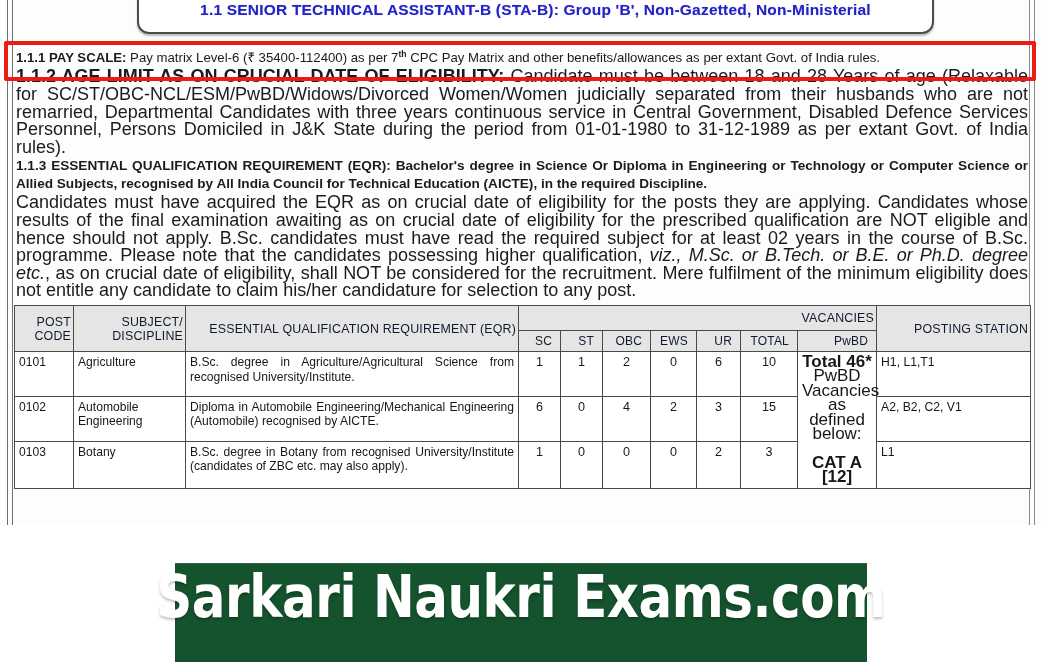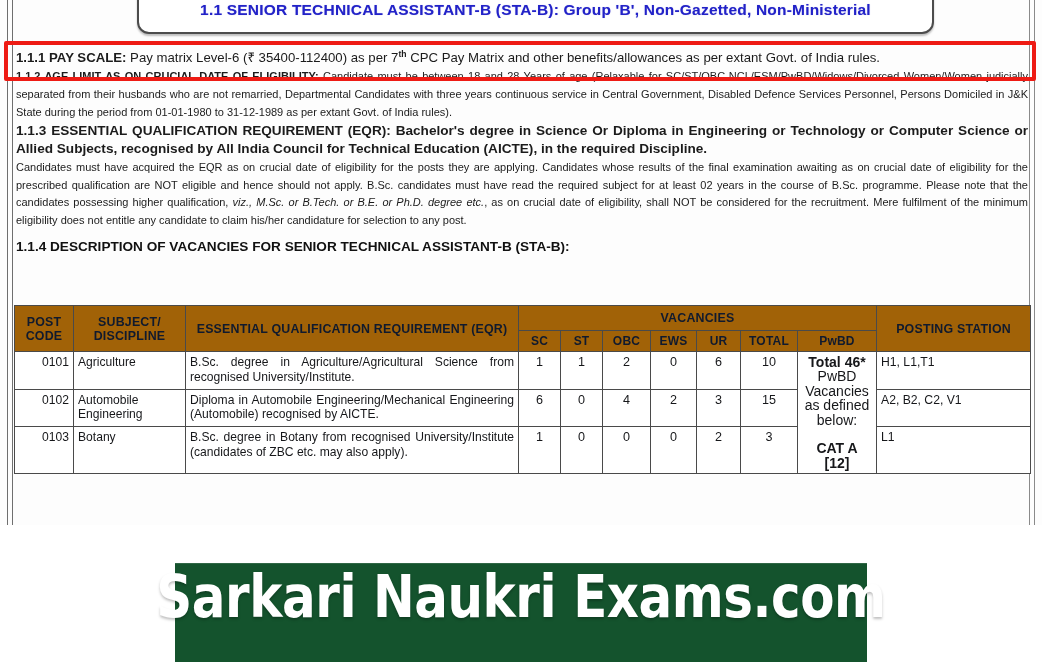--- a/index.html
+++ b/index.html
@@ -39,21 +39,21 @@
   
   .red-box{
     position:absolute;left:4px;top:41px;width:1032px;height:40px;
     border:4px solid #ee1b14;border-radius:2px;z-index:7;
     box-sizing:border-box;background:transparent;
   }
 
   
   .body-wrap{position:absolute;left:16px;right:14px;top:46px;}
   .para{
-    font-size:11px;line-height:17.6px;color:#1b1b1b;
+    font-size:18px;line-height:17.6px;color:#1b1b1b;
     text-align:justify;margin:0 0 1px 0;
   }
   .para b{font-weight:normal;}
   .para .hdr{font-weight:bold;}
   .para sup{font-size:8.6px;vertical-align:super;font-weight:bold;}
   .p-payscale{font-size:13.2px;line-height:17px;margin-bottom:2px;white-space:nowrap;}
   .p-agelimit{color:#1b1b1b;}
   .p-eqr-head{font-weight:bold;font-size:13.6px;line-height:18px;}
 
   
@@ -65,29 +65,29 @@
   .vtable{
     position:absolute;left:14px;top:305px;width:1016px;
     border-collapse:collapse;table-layout:fixed;
     font-size:12.1px;color:#16171a;
   }
   .vtable td,.vtable th{
     border:1.5px solid #4a4a4a;padding:3px 4px;vertical-align:top;
     background:#ffffff;
   }
   .vtable thead th{
-    background:#a16207;color:#101a2e;font-weight:bold;text-align:center;
+    background:#e5e5e5;color:#101a2e;font-weight:normal;text-align:right;
     vertical-align:middle;font-size:12.4px;line-height:14px;letter-spacing:.2px;
     padding:5px 2px;
   }
   .vtable thead th.sub{font-size:12px;padding:3px 8px;}
-  .cell-code{text-align:right;padding-left:6px;}
+  .cell-code{text-align:left;padding-left:6px;}
   .cell-eqr{text-align:justify;line-height:14.6px;}
   .cell-num{text-align:center;vertical-align:middle;font-size:12.6px;}
-  .cell-pwbd{text-align:center;vertical-align:top;line-height:14.4px;font-size:14px;}
+  .cell-pwbd{text-align:center;vertical-align:top;line-height:14.4px;font-size:17px;}
   .cell-pwbd b{font-weight:bold;}
   .cell-post{text-align:left;vertical-align:top;padding-left:5px;font-size:12.2px;}
   .row-tall td{height:40px;}
   .doc-bottom-rule{
     position:absolute;left:6px;top:515px;width:1030px;height:2px;background:#5a5a5a;z-index:8;opacity:.0;
   }
 
   
   .watermark{
     position:absolute;left:175px;top:563px;width:692px;height:99px;

